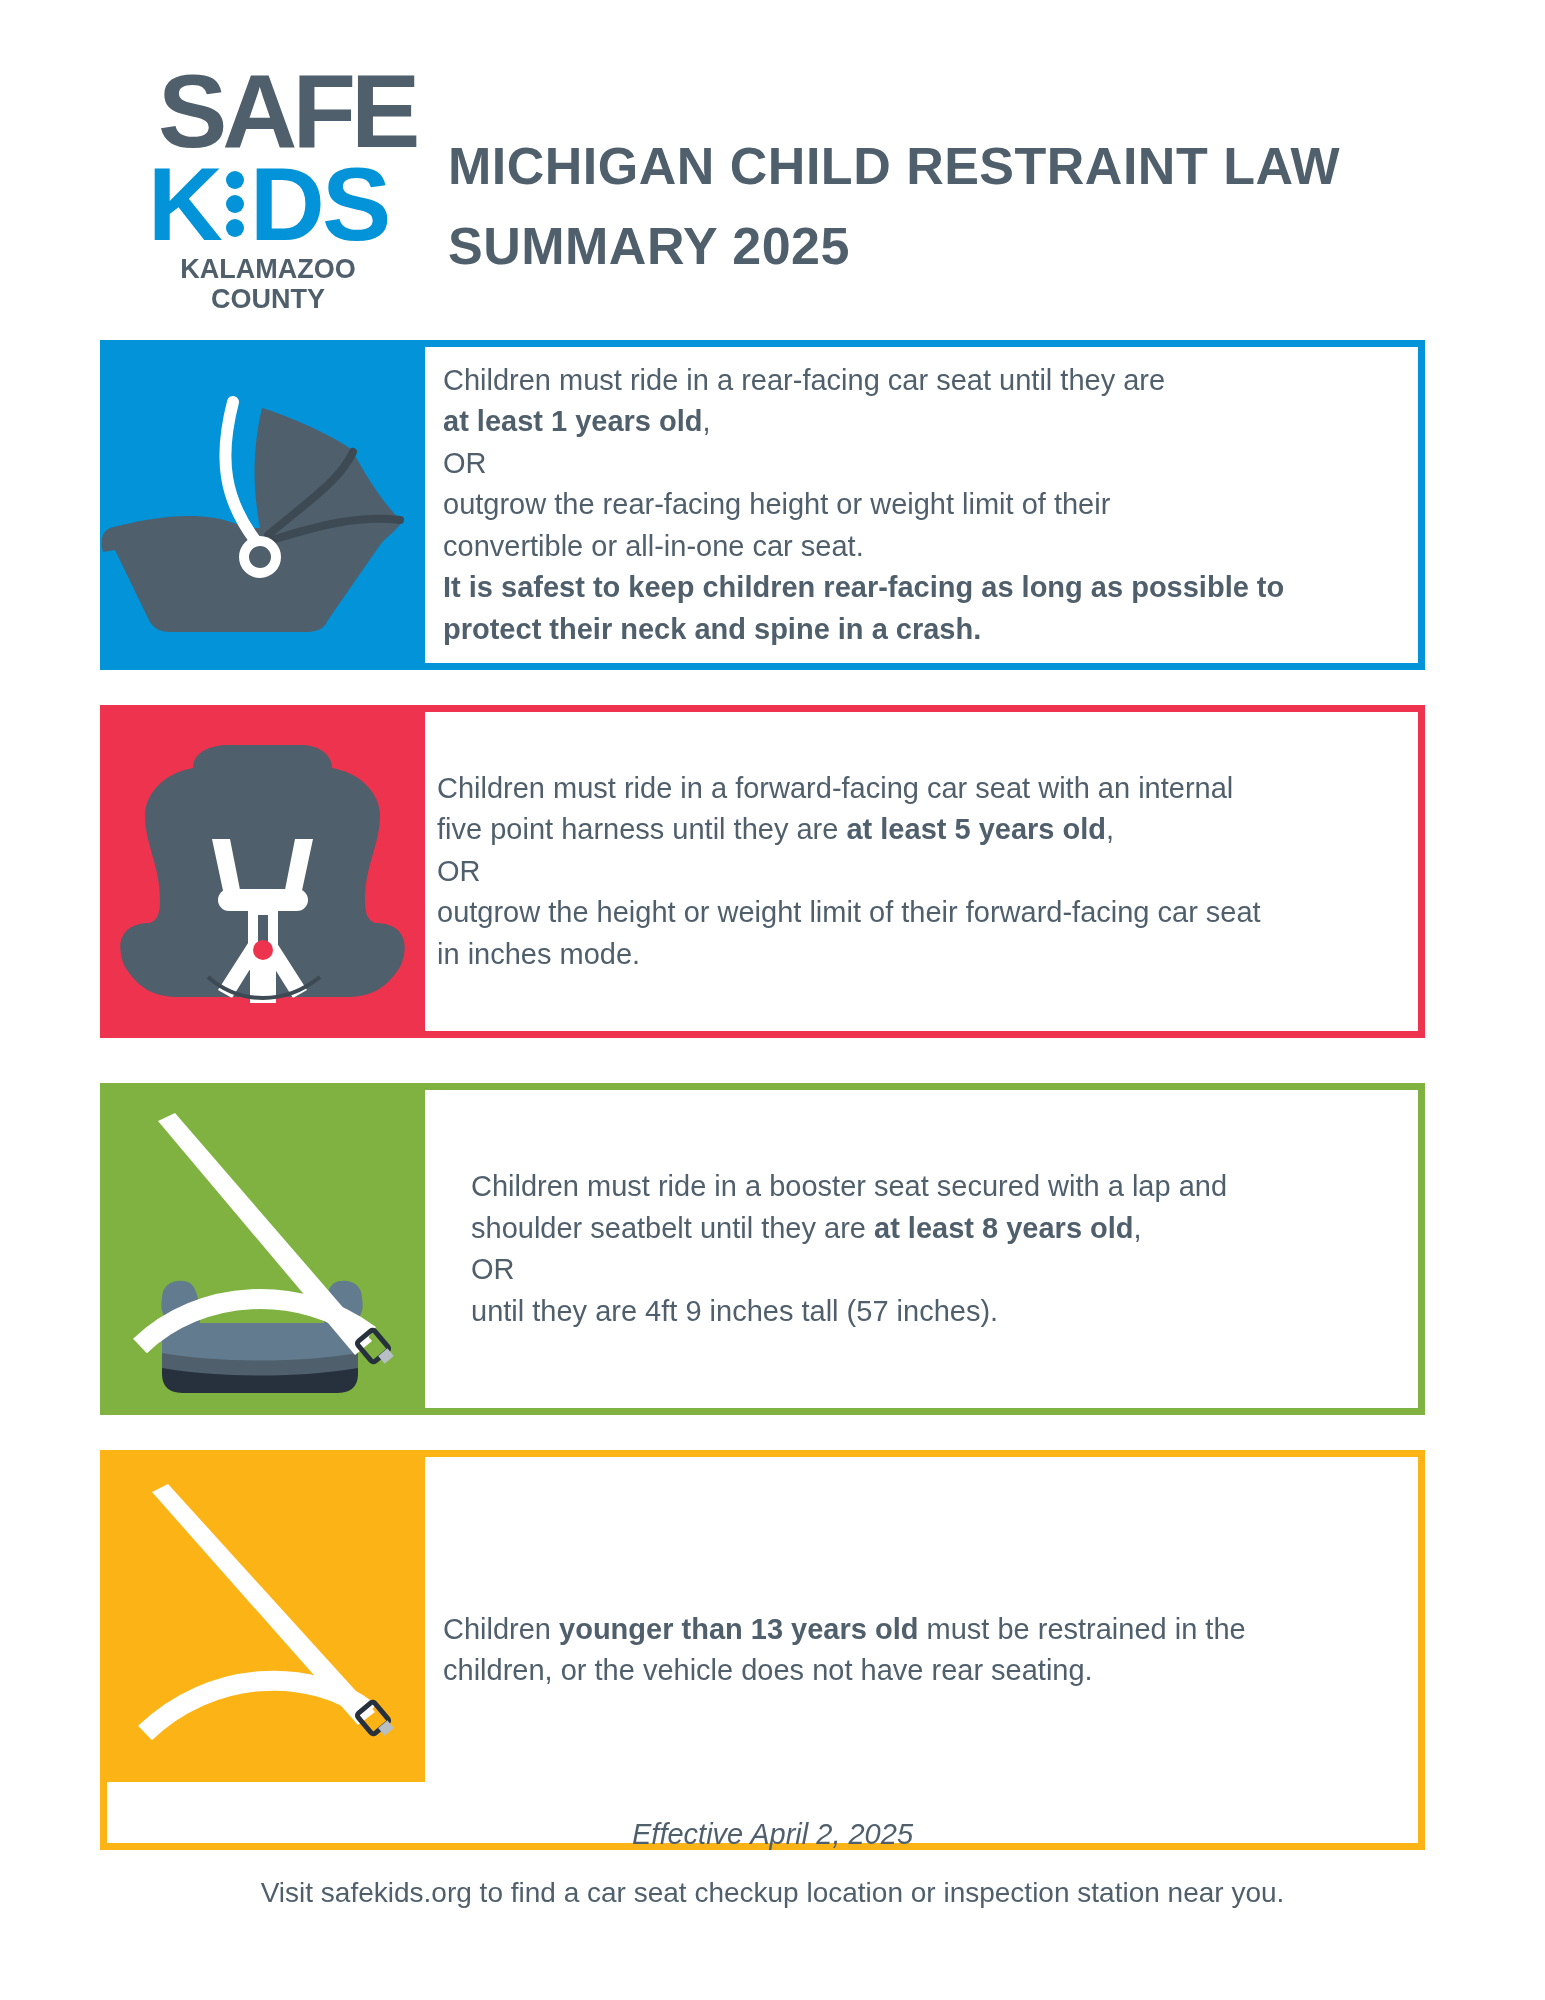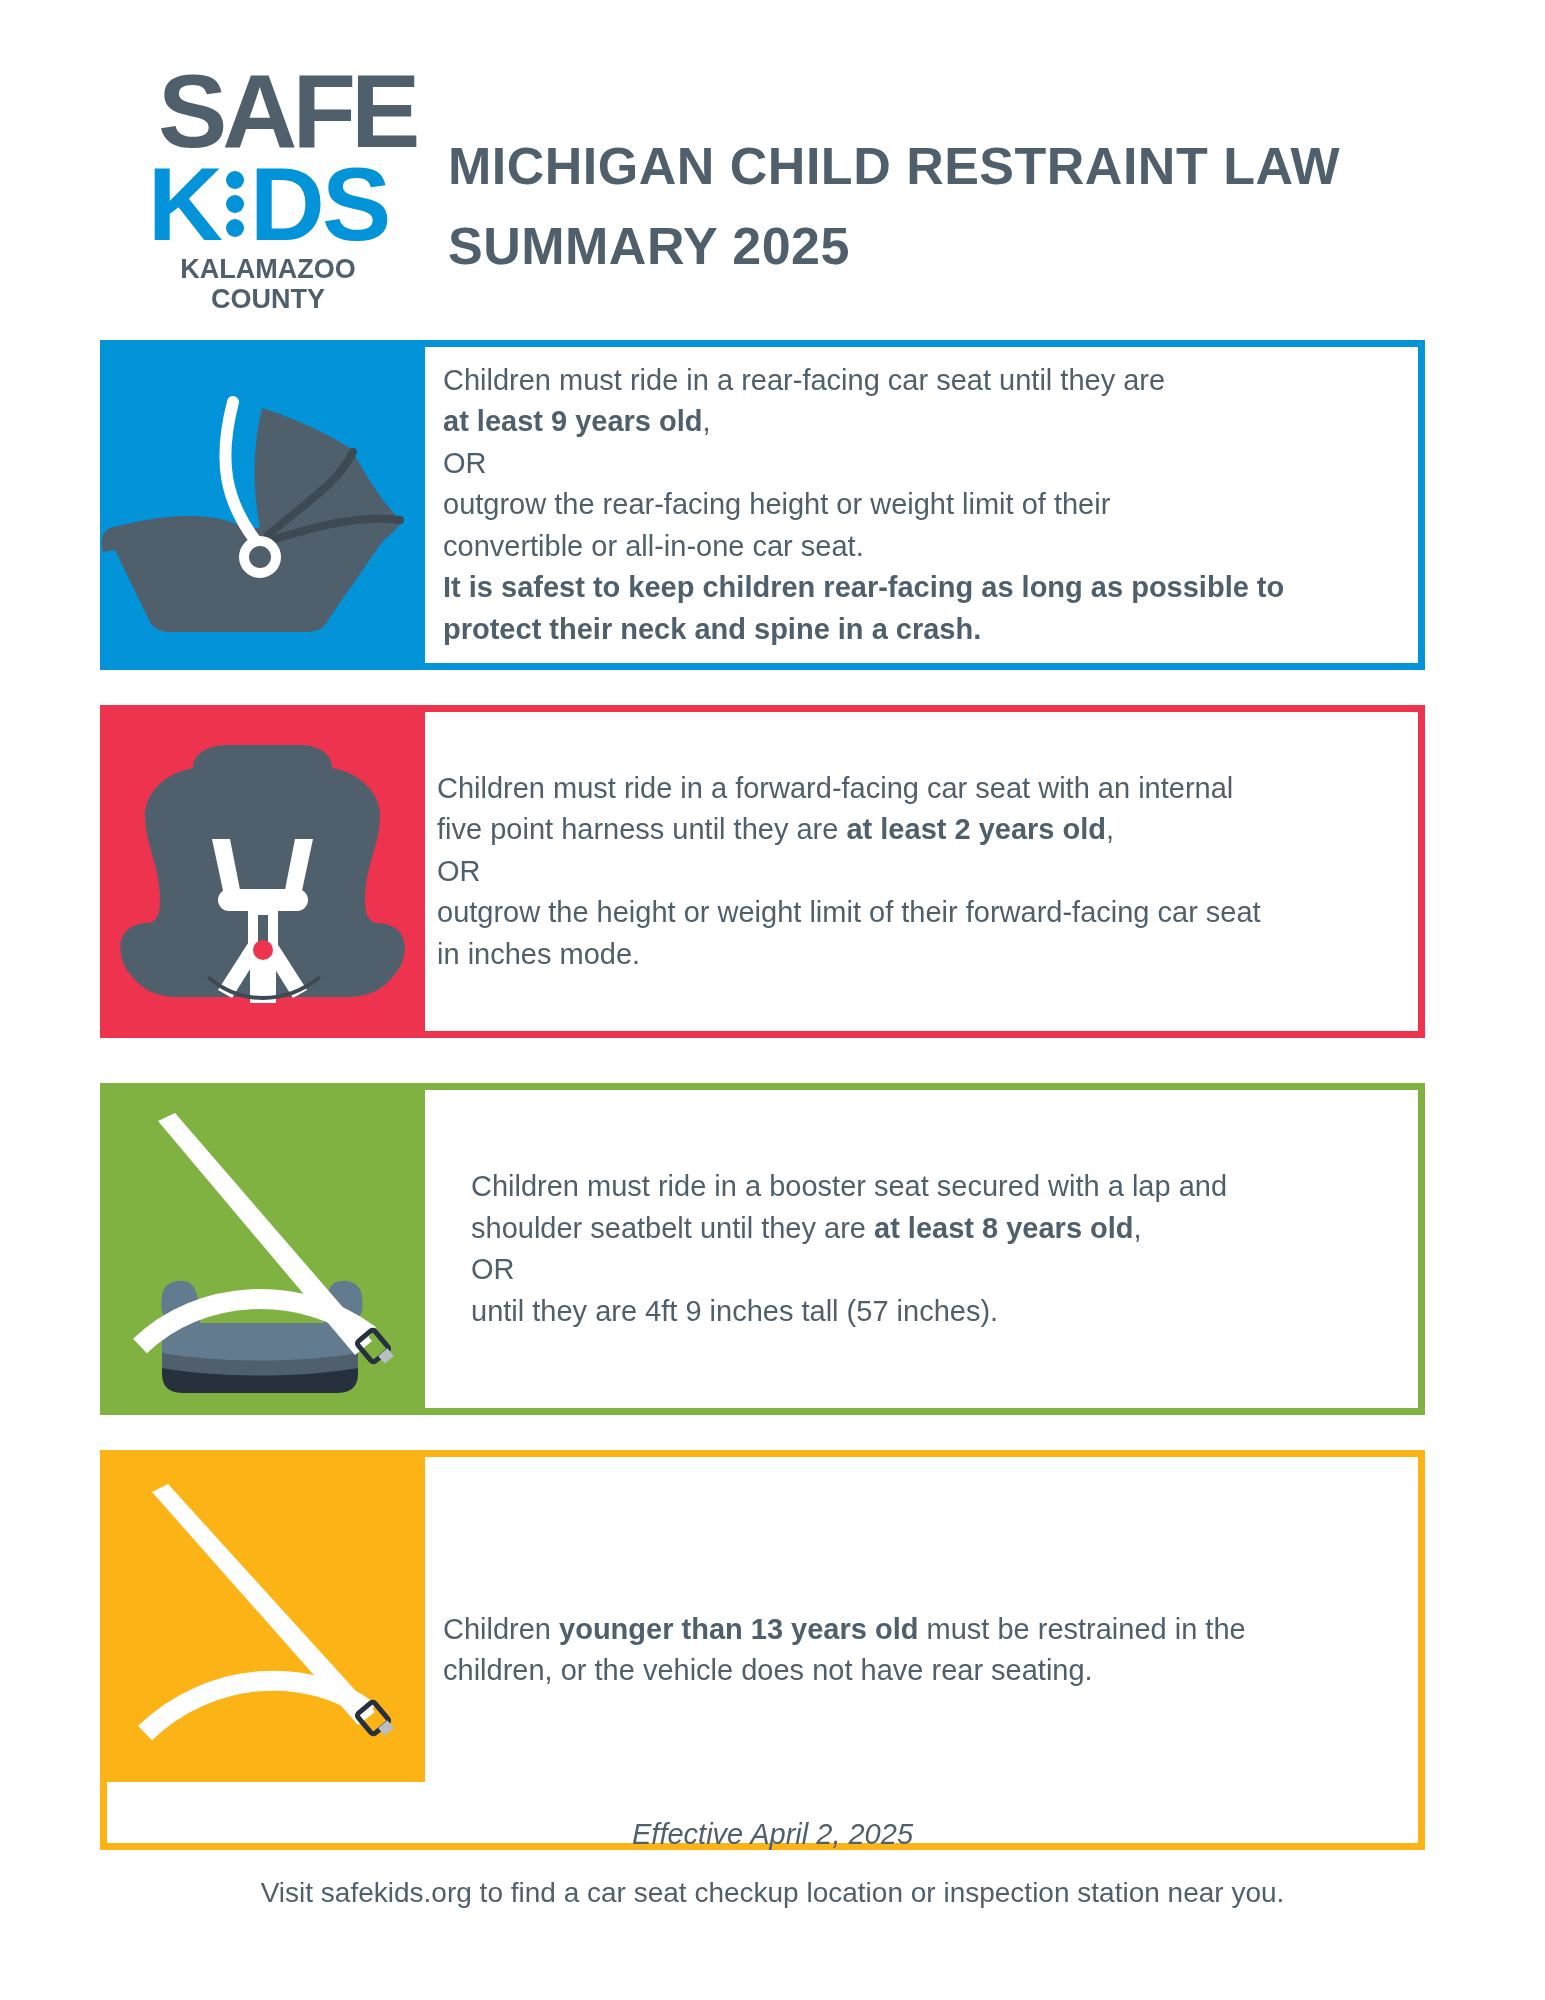--- a/index.html
+++ b/index.html
@@ -48,21 +48,21 @@
     <svg width="325" height="330" viewBox="0 0 325 330">
       <path d="M162 68 C200 80 240 100 252 110 C268 140 285 165 302 182 C295 192 285 198 280 205 L228 280 C224 290 215 292 205 292 L70 292 C60 292 52 288 48 278 L15 210 L3 212 C0 200 2 192 10 188 C40 180 80 172 115 178 C130 180 140 188 160 188 C155 160 150 120 162 68 Z" fill="#4f5f6b"></path>
       <path d="M168 195 C210 160 240 140 253 112" stroke="#3d4a54" stroke-width="8" fill="none" stroke-linecap="round"></path>
       <path d="M172 200 C220 185 260 175 300 180" stroke="#3d4a54" stroke-width="8" fill="none" stroke-linecap="round"></path>
       <path d="M133 62 C118 120 125 160 155 200" stroke="#ffffff" stroke-width="12" fill="none" stroke-linecap="round"></path>
       <circle cx="160" cy="217" r="16" fill="#4f5f6b" stroke="#ffffff" stroke-width="10"></circle>
     </svg>
   </div>
   <div class="text">
     <div>Children must ride in a rear-facing car seat until they are</div>
-    <div><b>at least 9 years old</b><span>,</span></div>
+    <div><b>at least 1 years old</b><span>,</span></div>
     <div>OR</div>
     <div>outgrow the rear-facing height or weight limit of their</div>
     <div>convertible or all-in-one car seat.</div>
     <div><b>It is safest to keep children rear-facing as long as possible to</b></div>
     <div><b>protect their neck and spine in a crash.</b></div>
   </div>
 </div>
 
 <div class="panel" style="top:705px;height:333px;border-color:#ee334e;">
   <div class="icon" style="background:#ee334e;height:333px;">
@@ -73,21 +73,21 @@
       <rect x="148" y="200" width="30" height="65" fill="#ffffff"></rect>
       <rect x="158" y="210" width="10" height="40" fill="#4f5f6b"></rect>
       <path d="M150 235 L118 285 L132 293 L162 245 Z M175 235 L207 285 L193 293 L163 245 Z" fill="#ffffff"></path>
       <rect x="150" y="260" width="26" height="38" fill="#ffffff"></rect>
       <circle cx="163" cy="245" r="10" fill="#ee334e"></circle>
       <path d="M108 272 C140 300 185 300 220 272" stroke="#3d4a54" stroke-width="4" fill="none"></path>
     </svg>
   </div>
   <div class="text" style="padding-left:12px;border-radius:10px;">
     <div>Children must ride in a forward-facing car seat with an internal</div>
-    <div><span>five point harness until they are </span><b>at least 2 years old</b><span>,</span></div>
+    <div><span>five point harness until they are </span><b>at least 5 years old</b><span>,</span></div>
     <div>OR</div>
     <div>outgrow the height or weight limit of their forward-facing car seat</div>
     <div>in inches mode.</div>
   </div>
 </div>
 
 <div class="panel" style="top:1083px;height:332px;border-color:#7fb241;gap:28px;">
   <div class="icon" style="background:#7fb241;height:332px;">
     <svg width="325" height="332" viewBox="0 0 325 332">
       <path d="M62 215 C62 198 80 195 90 200 C100 208 100 230 100 240 L72 240 C62 235 60 225 62 215 Z" fill="#637b8e"></path>

